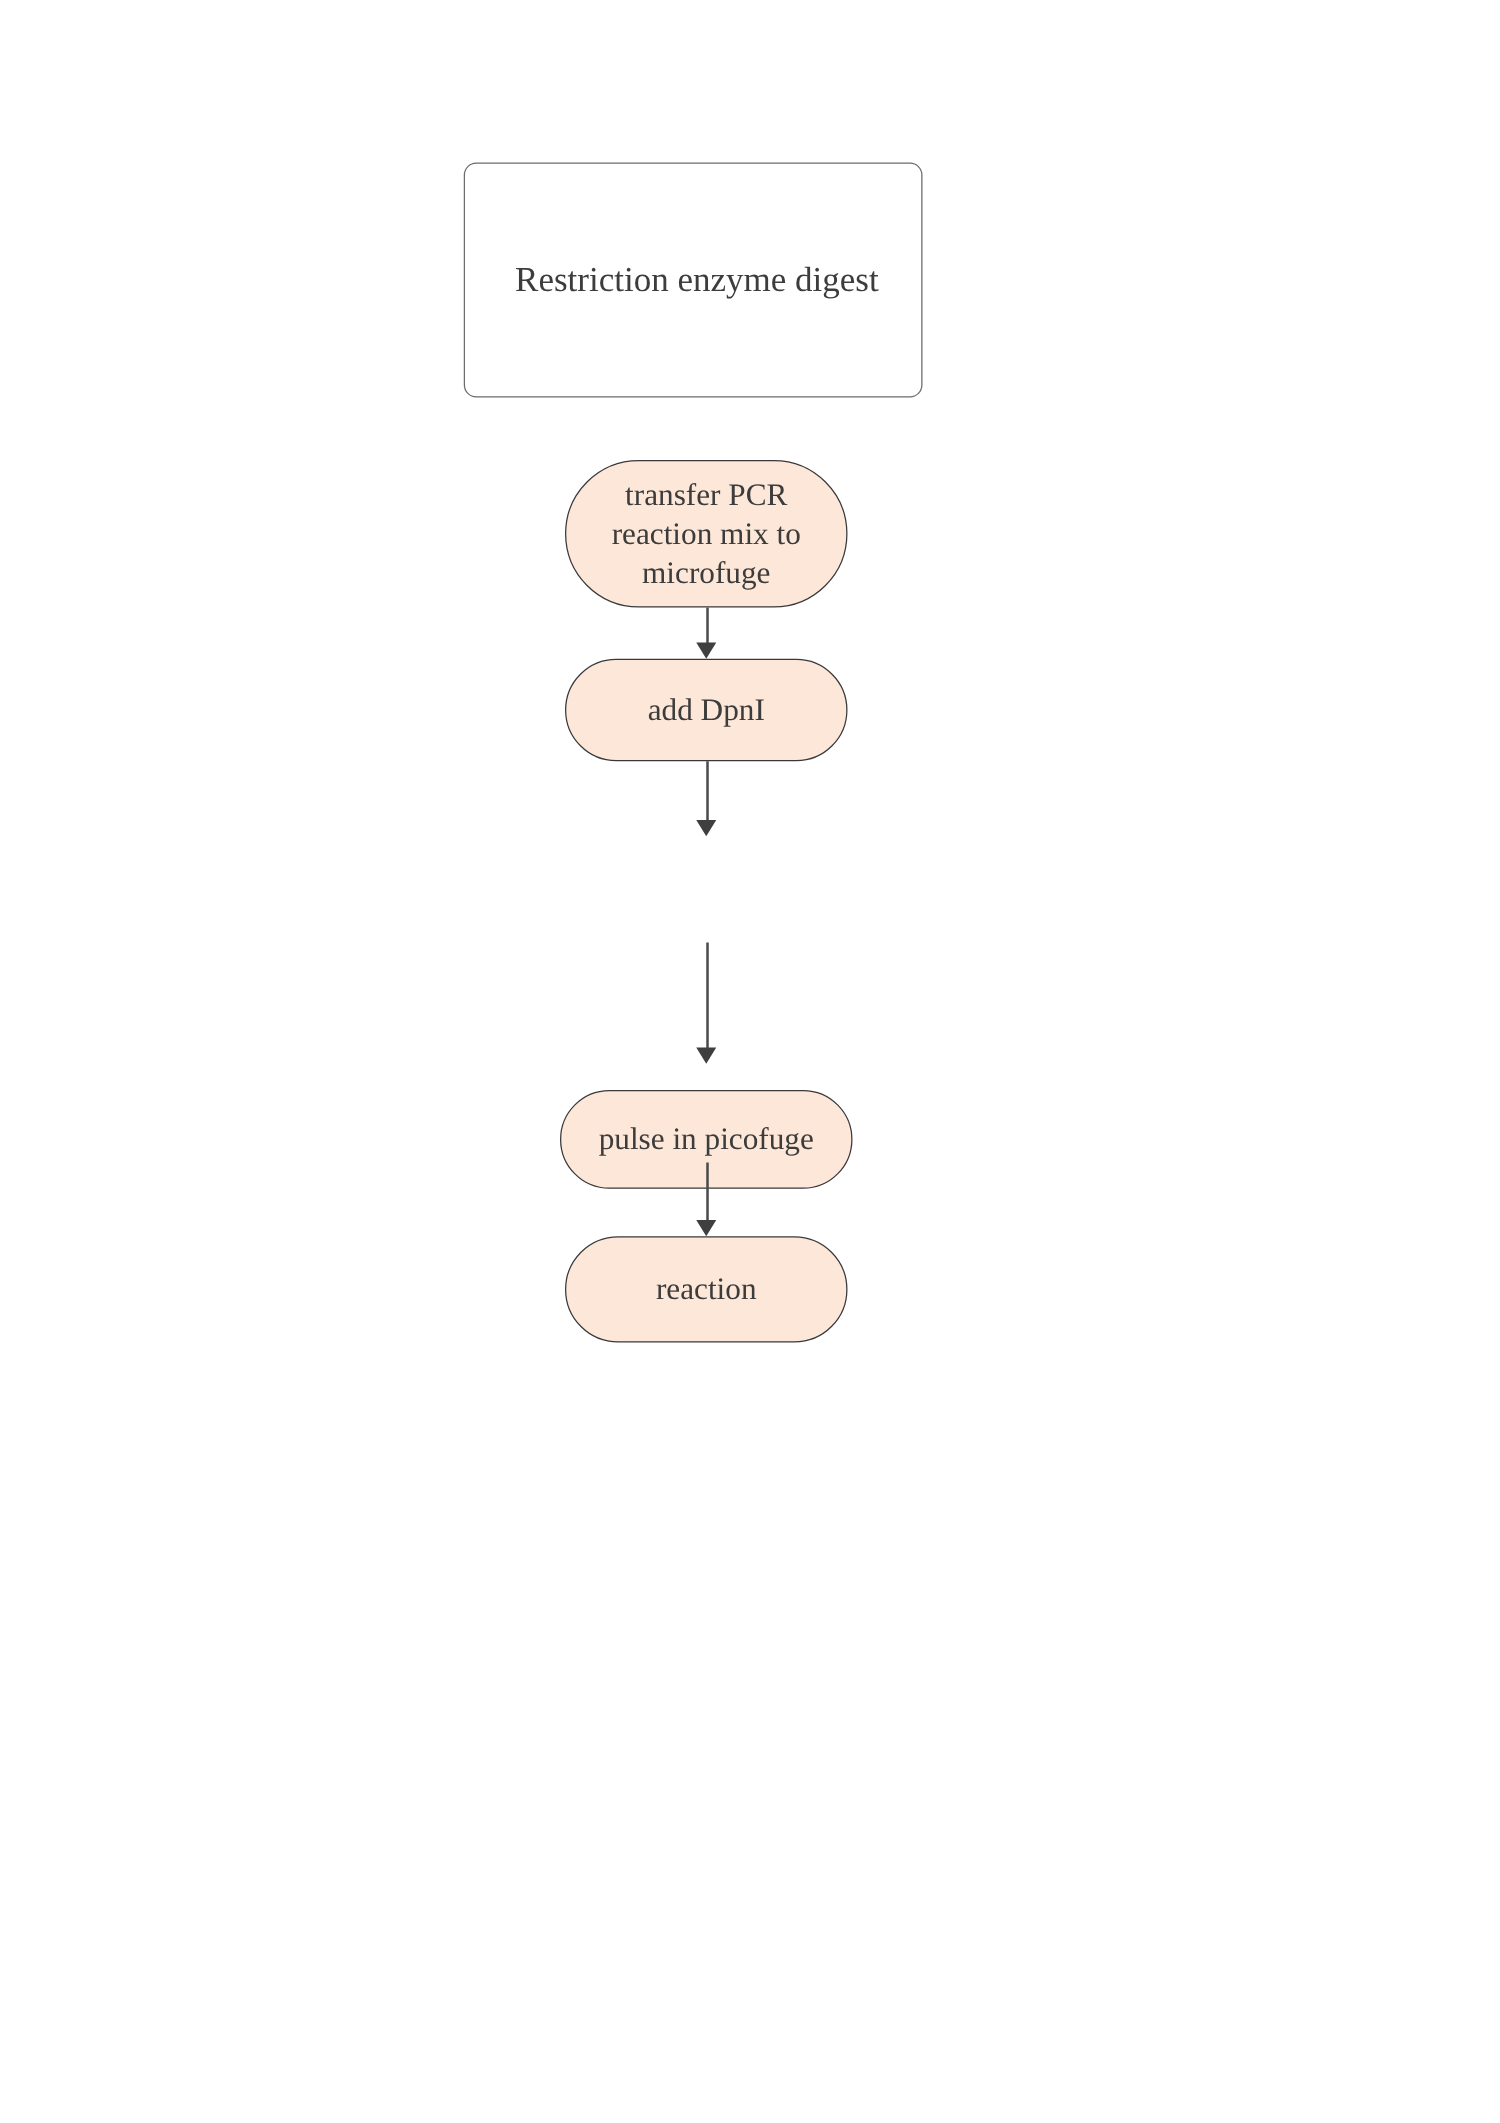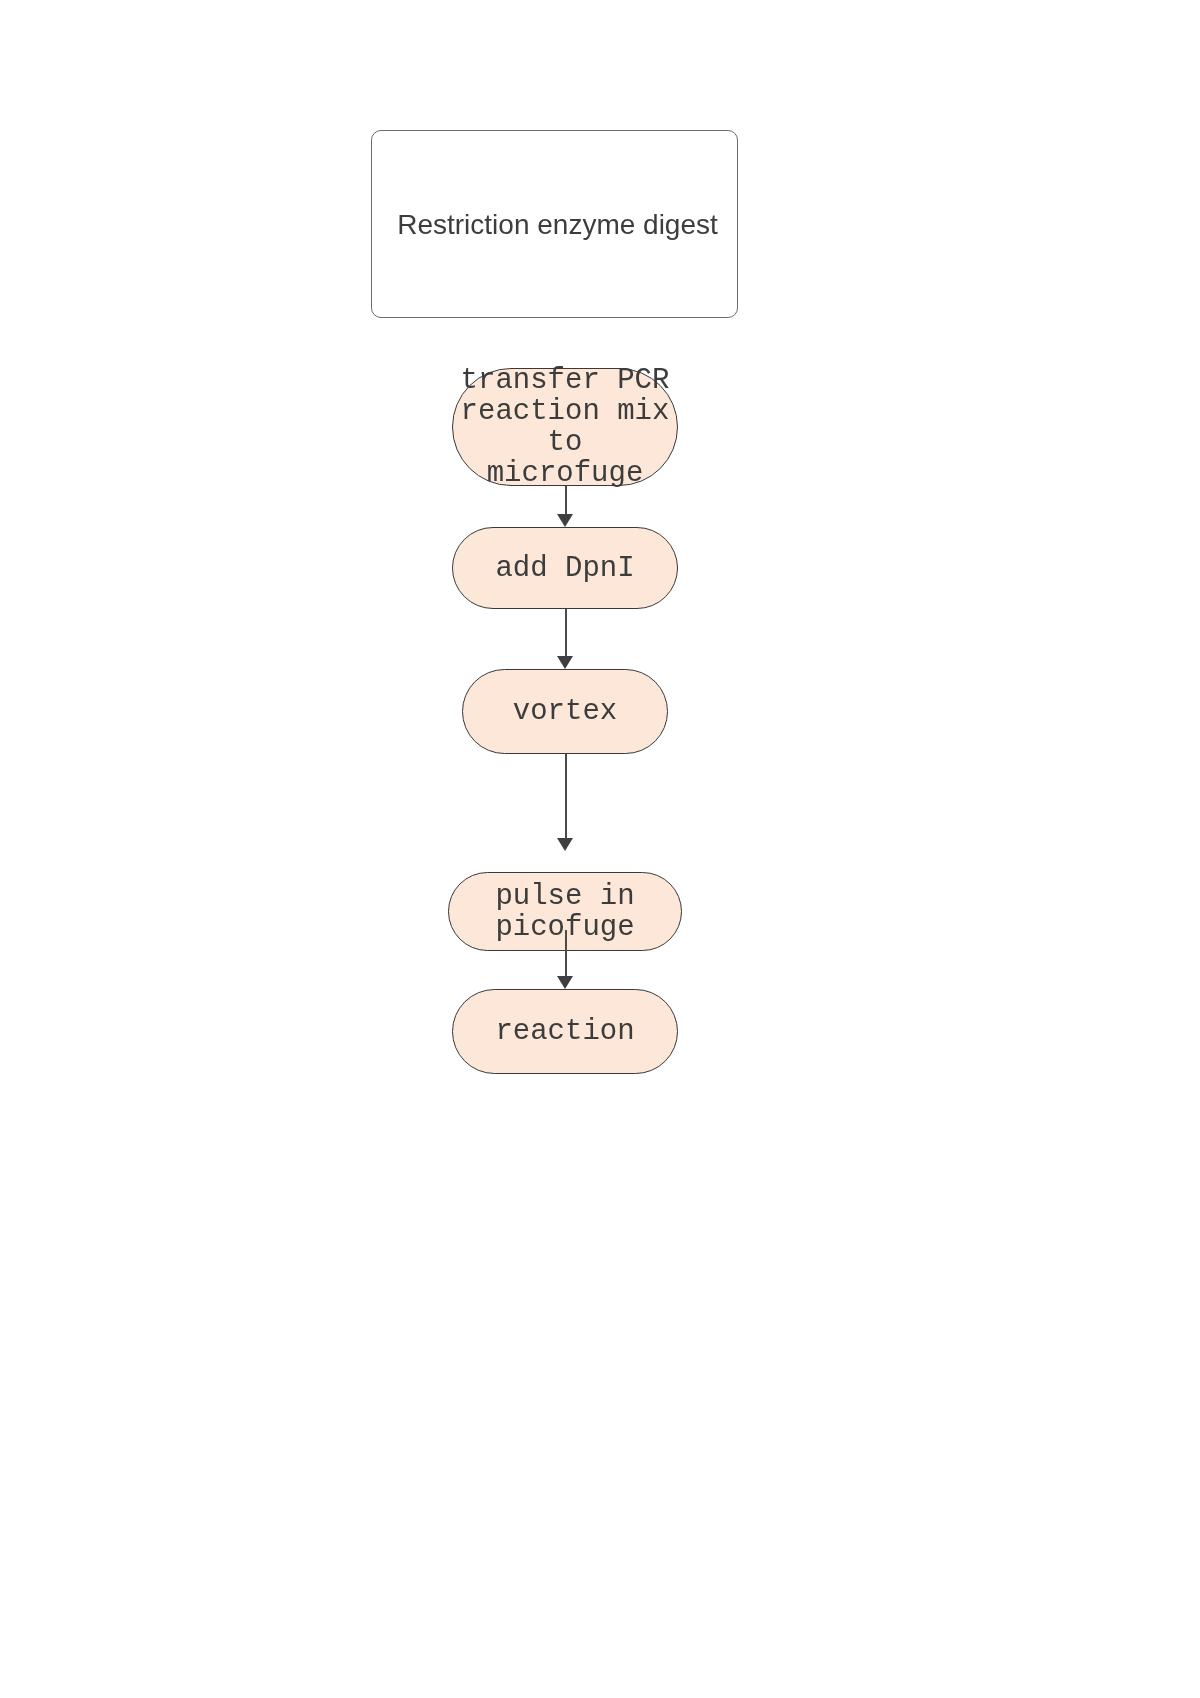--- a/index.html
+++ b/index.html
@@ -34,41 +34,41 @@
     background: #ffffff;
     border: 1.4px solid #6b6b6b;
     border-radius: 10px;
   }
   .title-label {
     position: absolute;
     left: 375px;
     top: 208px;
     width: 365px;
     text-align: center;
-    font-family: Liberation Sans, sans-serif;
+    font-family: Liberation Serif, serif;
     font-size: 28px;
     line-height: 34px;
     color: #3d3d3d;
     white-space: nowrap;
   }
 
   
   .node {
     position: absolute;
     box-sizing: border-box;
     background: #fce7d8;
     border: 1.6px solid #39383a;
     border-radius: 60px;
     display: flex;
     align-items: center;
     justify-content: center;
     text-align: center;
     color: #3c3c3c;
-    font-family: Liberation Mono, monospace;
-    font-size: 29px;
+    font-family: Liberation Serif, serif;
+    font-size: 25px;
     line-height: 31px;
     letter-spacing: 0px;
   }
   .node .node-text {
     display: block;
     width: 100%;
     padding: 0 6px;
     box-sizing: border-box;
     white-space: pre-line;
   }
@@ -120,23 +120,20 @@
   <div class="edge edge-e0"></div>
   <div class="arrowhead ah-e0"></div>
 
   <div class="node node-n1">
     <span class="node-text">add DpnI</span>
   </div>
 
   <div class="edge edge-e1"></div>
   <div class="arrowhead ah-e1"></div>
 
-  <div class="node node-n2">
-    <span class="node-text">vortex</span>
-  </div>
 
   <div class="edge edge-e2"></div>
   <div class="arrowhead ah-e2"></div>
 
   <div class="node node-n3">
     <span class="node-text">pulse in picofuge</span>
   </div>
 
   <div class="edge edge-e3"></div>
   <div class="arrowhead ah-e3"></div>

